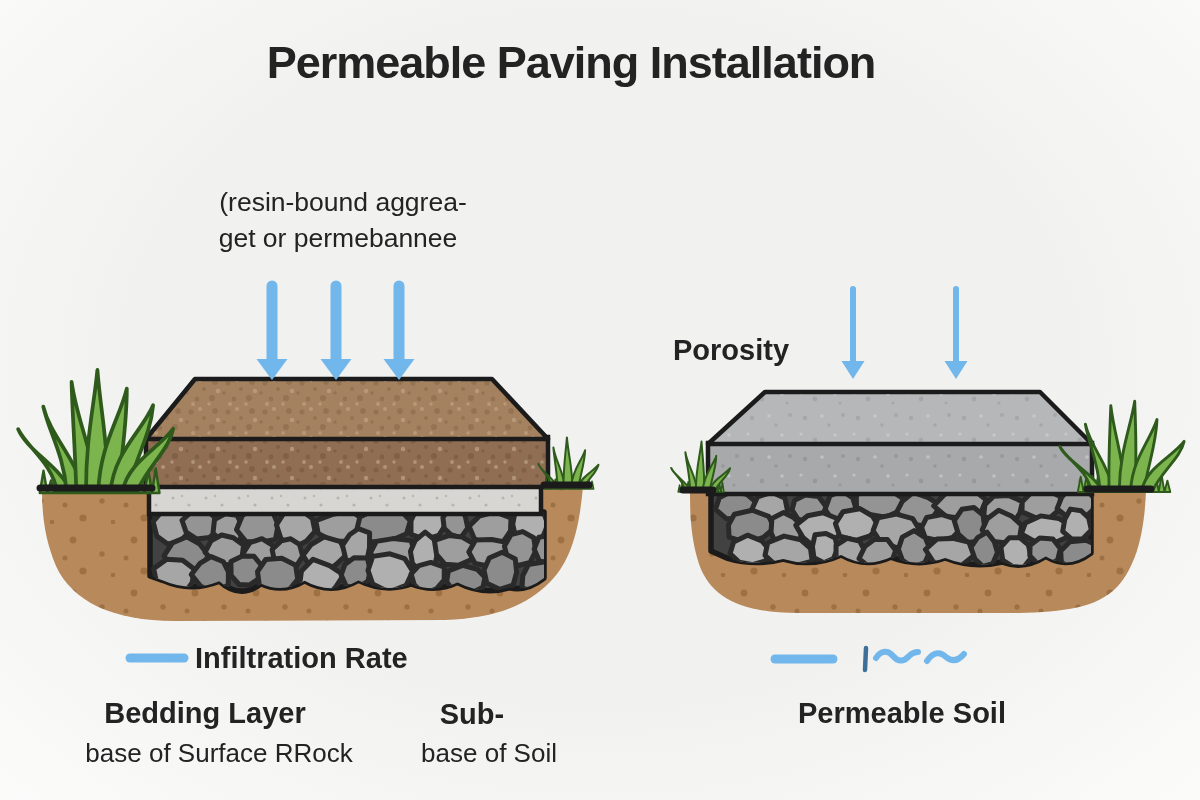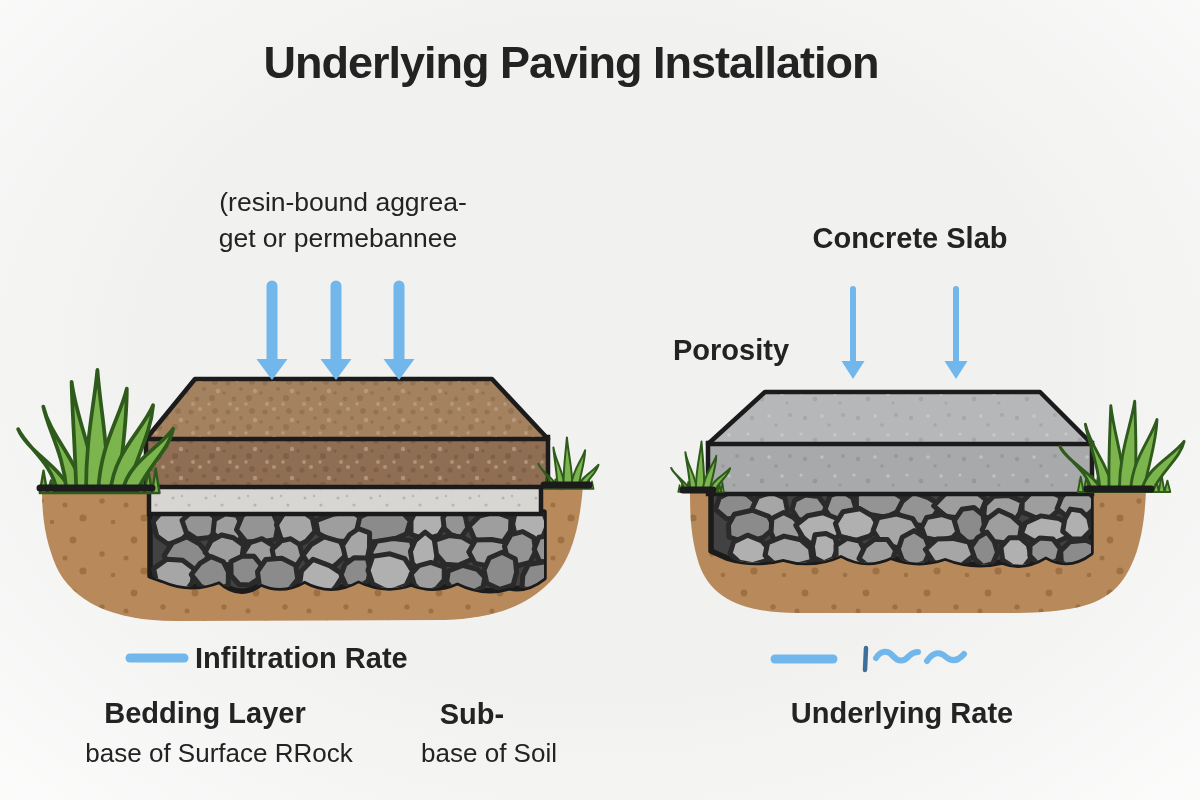--- a/index.html
+++ b/index.html
@@ -262,30 +262,29 @@
       <line class="legend-line" x1="130" y1="658" x2="184" y2="658"></line>
     </g>
     <g>
       <line class="legend-line" x1="775" y1="659" x2="833" y2="659"></line>
       <line class="legend-tick" x1="866" y1="648" x2="865" y2="670"></line>
       <path class="legend-wave" d="M876,658 c5,-8 12,-8 17,-2 c5,6 11,6 16,0 c3,-3 6,-4 9,-4"></path>
       <path class="legend-wave" d="M927,661 c6,-9 13,-10 19,-4 c6,5 12,4 18,-3"></path>
     </g>
   </svg>
 
-  <div id="title" class="lbl c" style="left:571px;top:38px;">Underlying Paving Installation</div>
+  <div id="title" class="lbl c" style="left:571px;top:38px;">Permeable Paving Installation</div>
 
   <div class="lbl c note" style="left:343px;top:188px;font-size:26.5px;">(resin-bound aggrea-</div>
   <div class="lbl c note" style="left:338px;top:224px;font-size:26.5px;">get or permebannee</div>
 
-  <div class="lbl c" style="left:910px;top:223px;font-size:29px;">Concrete Slab</div>
   <div class="lbl" style="left:673px;top:335px;font-size:29px;">Porosity</div>
 
   <div class="lbl" style="left:195px;top:643px;font-size:29px;">Infiltration Rate</div>
 
   <div class="lbl c" style="left:205px;top:698px;font-size:29px;">Bedding Layer</div>
   <div class="lbl c note" style="left:219px;top:739px;font-size:26px;">base of Surface RRock</div>
 
   <div class="lbl c" style="left:464px;top:699px;font-size:29px;margin-left:8px;">Sub-</div>
   <div class="lbl c note" style="left:489px;top:739px;font-size:26px;">base of Soil</div>
 
-  <div class="lbl c" style="left:902px;top:698px;font-size:29px;">Underlying Rate</div>
+  <div class="lbl c" style="left:902px;top:698px;font-size:29px;">Permeable Soil</div>
 </div>
 
 </body></html>

